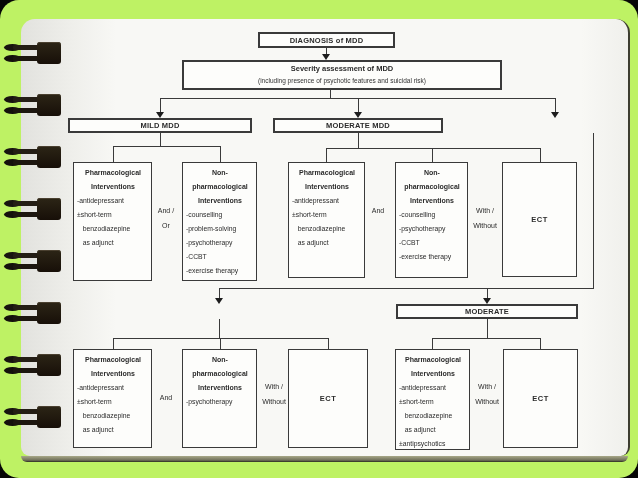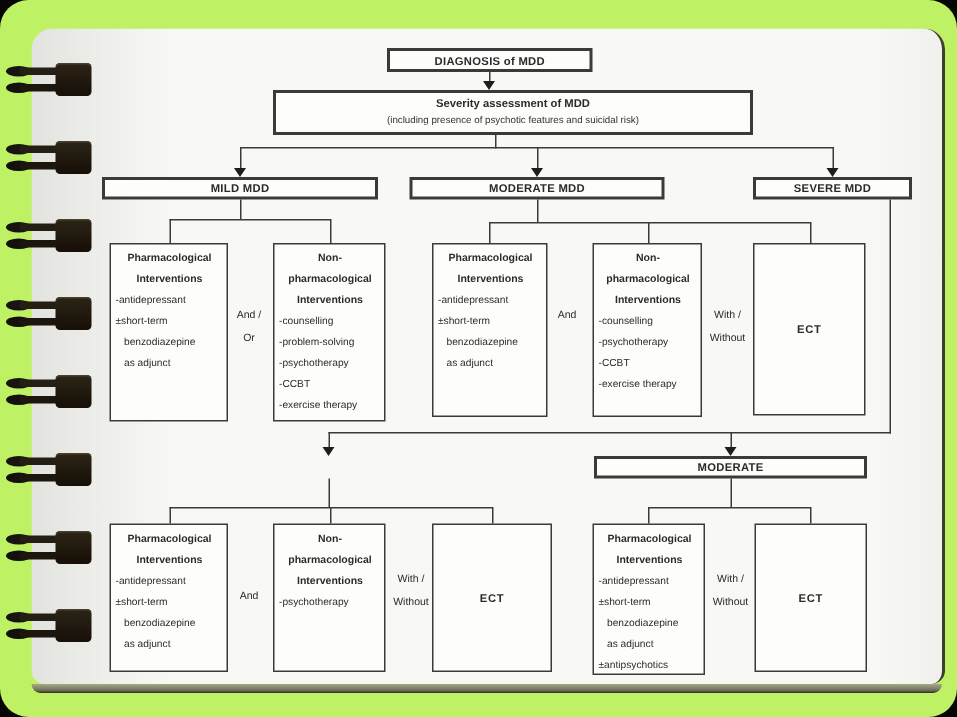--- a/index.html
+++ b/index.html
@@ -110,21 +110,20 @@
   <div class="diagram">
 
     <div class="hbox" style="left:258px;top:32px;width:137px;height:16px">DIAGNOSIS of MDD</div>
     <div class="sbox" style="left:182px;top:60px;width:320px;height:30px">
       <div class="sev-title">Severity assessment of MDD</div>
       <div class="sev-sub">(including presence of psychotic features and suicidal risk)</div>
     </div>
 
     <div class="hbox" style="left:273px;top:118px;width:170px;height:15px">MODERATE MDD</div>
     <div class="hbox" style="left:68px;top:118px;width:184px;height:15px">MILD MDD</div>
-    <div class="hbox" style="left:502px;top:118px;width:106px;height:15px">SEVERE MDD</div>
 
     <div class="ibox" style="left:73px;top:162px;width:79px;height:119px">
       <div>
           <div class="hl">Pharmacological</div>
           <div class="hl">Interventions</div>
         </div>
       <div>
           <div class="item">-antidepressant</div>
           <div class="item">±short-term</div>
           <div class="item">   benzodiazepine</div>

